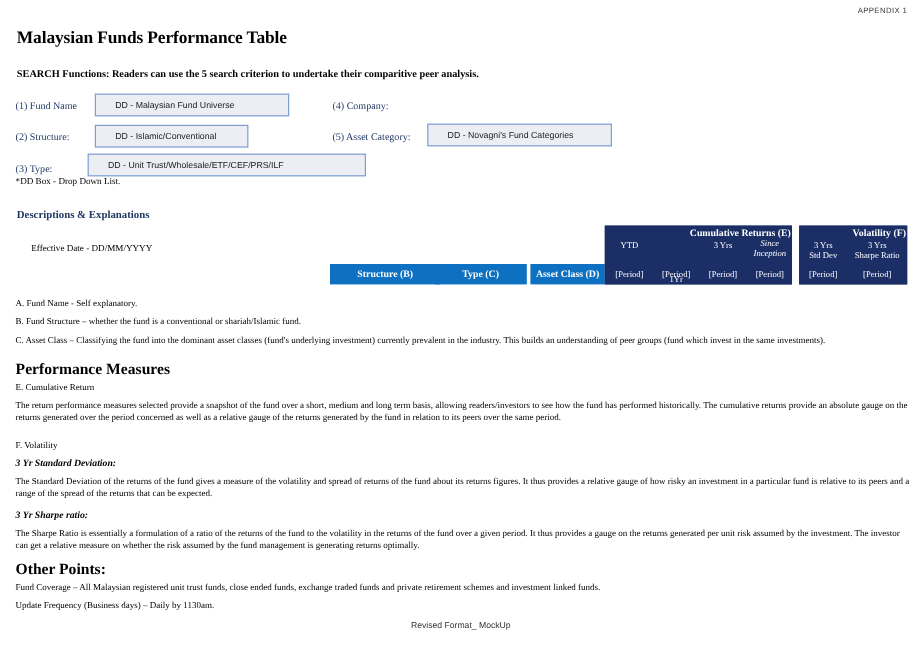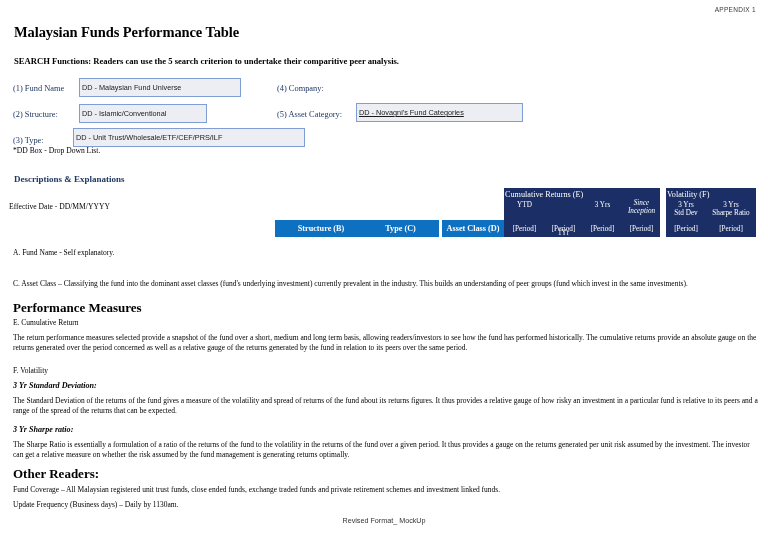--- a/index.html
+++ b/index.html
@@ -52,21 +52,21 @@
   }
   .dd-box {
     position: absolute;
     border: 1px solid #7f9fd4;
     background: #eceef4;
     font-family: "Liberation Sans", sans-serif;
     font-size: 7.3px;
     color: #1a1a1a;
     display: flex;
     align-items: center;
-    padding-left: 2px;
+    padding-left: 16px;
     height: 19px;
     white-space: nowrap;
   }
 
   .dd-note {
     position: absolute;
     left: 13px; top: 146px;
     font-size: 7.6px;
   }
 
@@ -75,21 +75,21 @@
     position: absolute;
     left: 14px; top: 174px;
     font-size: 9px;
     font-weight: bold;
     color: #1f3864;
   }
 
   
   .eff-date {
     position: absolute;
-    left: 9px; top: 202px;
+    left: 26px; top: 202px;
     font-size: 7.6px;
   }
 
   
   .hcell {
     position: absolute;
     top: 220px;
     height: 17px;
     background: #0d70c0;
     color: #ffffff;
@@ -107,23 +107,23 @@
     position: absolute;
     top: 188px;
     height: 49px;
     background: #1b2f66;
     color: #ffffff;
     border: 1px solid #1b2f66;
   }
   .navy-title {
     position: absolute;
     left: 0; right: 0; top: 1px;
-    text-align: left;
+    text-align: right;
     font-size: 8.2px;
-    font-weight: normal;
+    font-weight: bold;
     white-space: nowrap;
   }
   .navy-sub {
     position: absolute;
     top: 12px;
     text-align: center;
     font-size: 7.2px;
     line-height: 8.2px;
     white-space: nowrap;
   }
@@ -174,21 +174,21 @@
 
   <div class="field-label" style="left:13px; top:110px;">(2) Structure:</div>
   <div class="dd-box" style="left:79px; top:104px; width:128px;">DD - Islamic/Conventional</div>
 
   <div class="field-label" style="left:13px; top:136px;">(3) Type:</div>
   <div class="dd-box" style="left:73px; top:128px; width:232px;">DD - Unit Trust/Wholesale/ETF/CEF/PRS/ILF</div>
 
   <div class="field-label" style="left:277px; top:84px;">(4) Company:</div>
 
   <div class="field-label" style="left:277px; top:110px;">(5) Asset Category:</div>
-  <div class="dd-box" style="left:356px; top:103px; width:167px;text-decoration:underline;">DD - Novagni's Fund Categories</div>
+  <div class="dd-box" style="left:356px; top:103px; width:154px;">DD - Novagni's Fund Categories</div>
 
   <div class="dd-note">*DD Box - Drop Down List.</div>
 
   <div class="desc-heading">Descriptions &amp; Explanations</div>
 
   <div class="eff-date">Effective Date - DD/MM/YYYY</div>
 
   <div class="hcell" style="left:275px; width:92px;">Structure (B)</div>
   <div class="hcell" style="left:362px; width:77px;">Type (C)</div>
   <div class="hcell" style="left:442px; width:62px;">Asset Class (D)</div>
@@ -213,32 +213,33 @@
     <div class="navy-title">Volatility (F)</div>
 
     <div class="navy-sub" style="left:0px; width:38px;"><span>3 Yrs</span><br><span>Std Dev</span></div>
     <div class="navy-period" style="left:0px; width:38px;">[Period]</div>
 
     <div class="navy-sub" style="left:38px; width:52px;"><span>3 Yrs</span><br><span>Sharpe Ratio</span></div>
     <div class="navy-period" style="left:38px; width:52px;">[Period]</div>
   </div>
 
   <div class="body-text" style="top:248px;">A. Fund Name - Self explanatory.</div>
+  <div class="body-text" style="top:263px;">B. Fund Structure – whether the fund is a conventional or shariah/Islamic fund.</div>
   <div class="body-text" style="top:279px;">C. Asset Class – Classifying the fund into the dominant asset classes (fund's underlying investment) currently prevalent in the industry.  This builds an understanding of peer groups (fund which invest in the same investments).</div>
 
   <div class="body-text bold" style="top:303px;">Performance Measures</div>
   <div class="body-text" style="top:318px;">E. Cumulative Return</div>
   <div class="body-text" style="top:333px;">The return performance measures selected provide a snapshot of the fund over a short, medium and long term basis, allowing readers/investors to see how the fund has performed historically.  The cumulative returns provide an absolute gauge on the returns generated over the period concerned as well as a relative gauge of the returns generated by the fund in relation to its peers over the same period.</div>
 
   <div class="body-text" style="top:366px;">F. Volatility</div>
   <div class="body-text bolditalic" style="top:381px;">3 Yr Standard Deviation:</div>
   <div class="body-text" style="top:396px;">The Standard Deviation of the returns of the fund gives a measure of the volatility and spread of returns of the fund about its returns figures.  It thus provides a relative gauge of how risky an investment in a particular fund is relative to its peers and a range of the spread of the returns that can be expected.</div>
 
   <div class="body-text bolditalic" style="top:425px;">3 Yr Sharpe ratio:</div>
   <div class="body-text" style="top:440px;">The Sharpe Ratio is essentially a formulation of a ratio of the returns of the fund to the volatility in the returns of the fund over a given period.  It thus provides a gauge on the returns generated per unit risk assumed by the investment.  The investor can get a relative measure on whether the risk assumed by the fund management is generating returns optimally.</div>
 
-  <div class="body-text bold" style="top:469px;">Other Readers:</div>
+  <div class="body-text bold" style="top:469px;">Other Points:</div>
   <div class="body-text" style="top:485px;">Fund Coverage – All Malaysian registered unit trust funds, close ended funds, exchange traded funds and private retirement schemes and investment linked funds.</div>
   <div class="body-text" style="top:500px;">Update Frequency (Business days) – Daily by 1130am.</div>
 
   <div class="footer">Revised Format_ MockUp</div>
 
 </div>
 
 </body></html>

